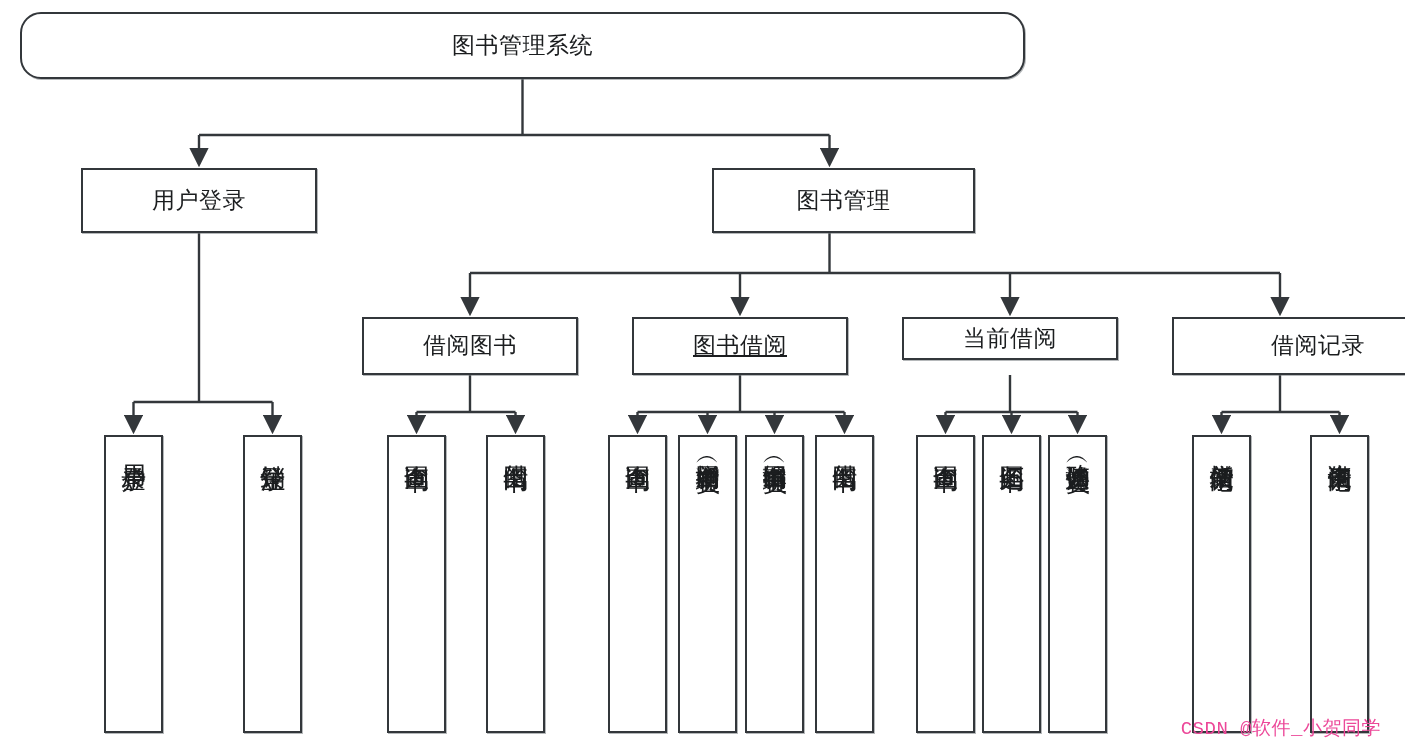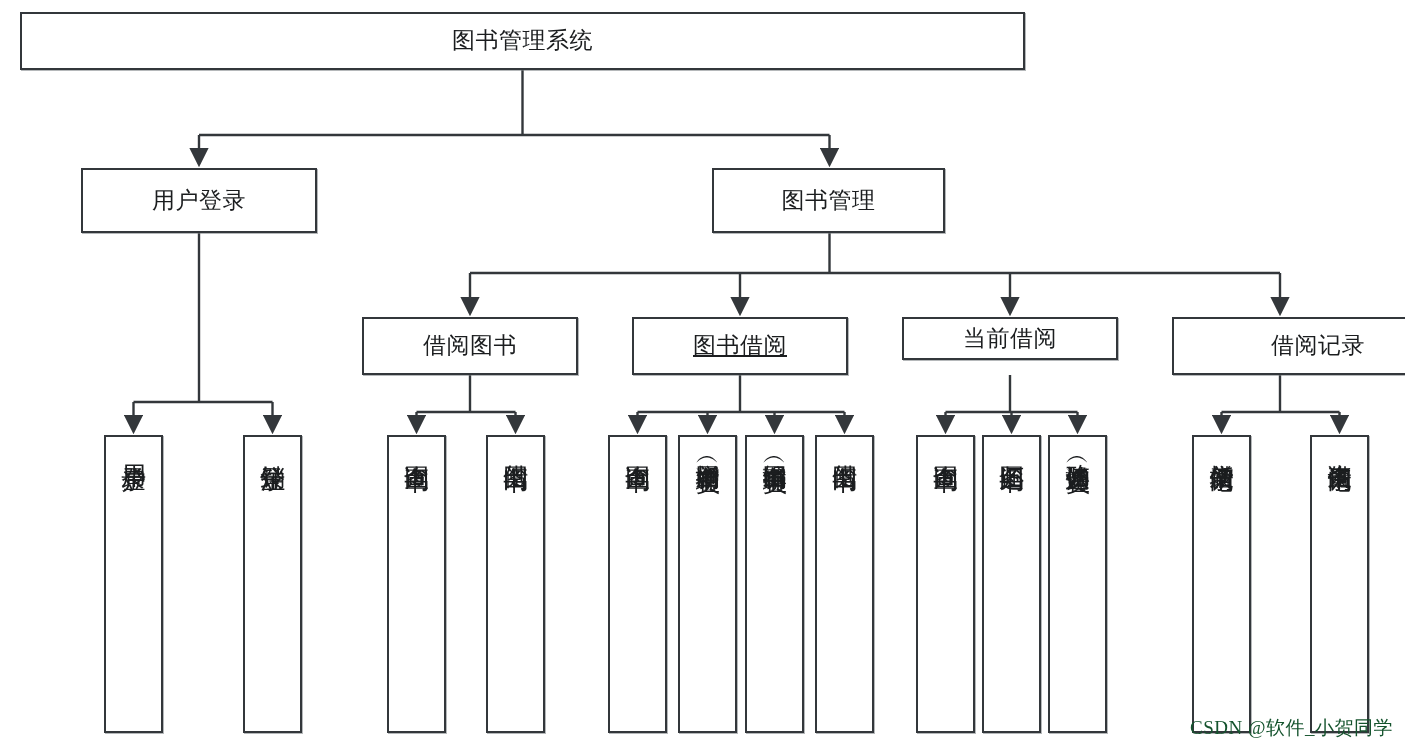--- a/index.html
+++ b/index.html
@@ -57,27 +57,27 @@
     line-height: 1.02;
     letter-spacing: 1px;
     white-space: nowrap;
     text-align: left;
   }
   .node.vert.tall .label {
     font-size: 24px;
   }
   #watermark {
     position: absolute;
-    right: 12px;
+    right: 24px;
     bottom: 6px;
     font-size: 19px;
-    color: #14532d;
+    color: #ec4899;
     letter-spacing: 0.5px;
     white-space: nowrap;
-    font-family: Liberation Serif, serif;
+    font-family: Liberation Mono, monospace;
   }
 </style>
 </head>
 <body>
 
 <div id="canvas">
 
   <svg id="edges" viewBox="0 0 1405 747" width="1405" height="747" xmlns="http://www.w3.org/2000/svg">
     <defs>
       <marker id="arrow" viewBox="0 0 12 12" refX="10" refY="6" markerWidth="8" markerHeight="8" orient="auto-start-reverse">
@@ -115,27 +115,27 @@
         <path d="M 1011.5 412 L 1011.5 431" marker-end="url(#arrow)"></path>
         <path d="M 1077.5 412 L 1077.5 431" marker-end="url(#arrow)"></path>
         <path d="M 1280 375 L 1280 412"></path>
         <path d="M 1221.5 412 L 1339.5 412"></path>
         <path d="M 1221.5 412 L 1221.5 431" marker-end="url(#arrow)"></path>
         <path d="M 1339.5 412 L 1339.5 431" marker-end="url(#arrow)"></path>
       </g>
   </svg>
 
   <div id="nodes">
-      <div class="node horiz" style="left: 20px; top: 12px; width: 1005px; height: 58px;">
+      <div class="node horiz" style="left: 20px; top: 12px; width: 1005px; height: 67px; border-radius: 21px;">
         <span class="label">图书管理系统</span>
       </div>
       <div class="node horiz" style="left: 81px; top: 168px; width: 236px; height: 65px;">
         <span class="label">用户登录</span>
       </div>
-      <div class="node horiz" style="left: 712px; top: 168px; width: 233px; height: 65px;">
+      <div class="node horiz" style="left: 712px; top: 168px; width: 263px; height: 65px;">
         <span class="label">图书管理</span>
       </div>
       <div class="node horiz" style="left: 362px; top: 317px; width: 216px; height: 58px;">
         <span class="label">借阅图书</span>
       </div>
       <div class="node horiz" style="left: 632px; top: 317px; width: 216px; height: 58px; text-decoration: underline;">
         <span class="label">图书借阅</span>
       </div>
       <div class="node horiz" style="left: 902px; top: 317px; width: 216px; height: 43px;">
         <span class="label">当前借阅</span>

